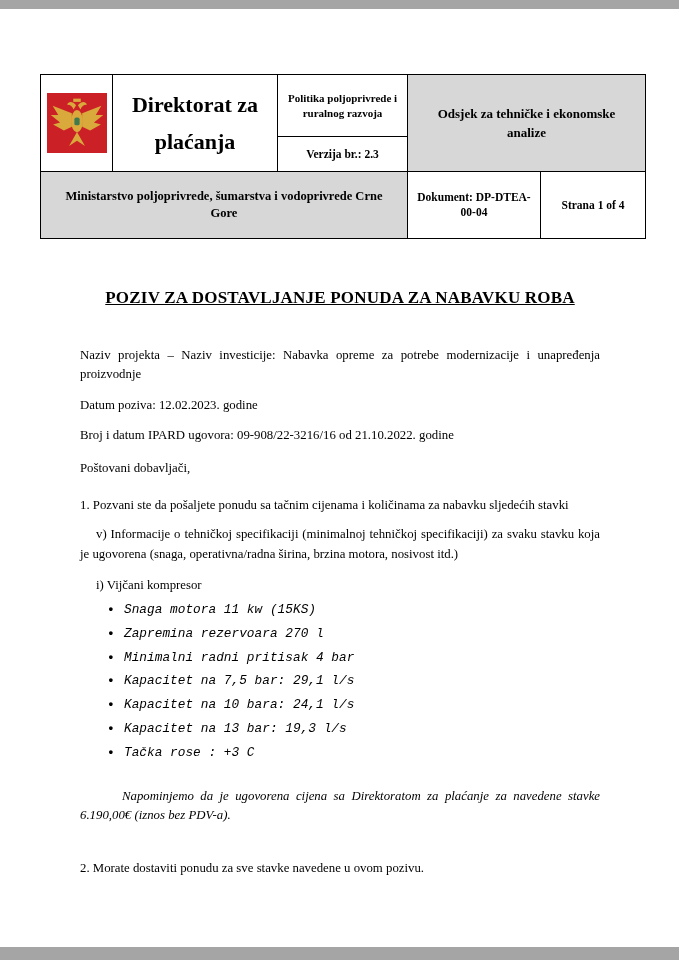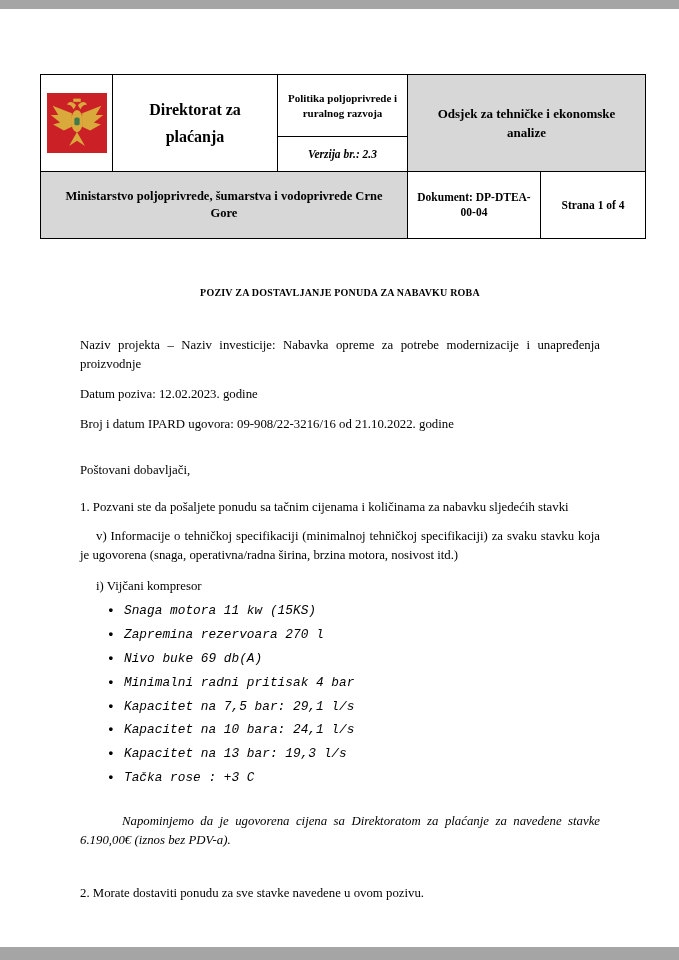--- a/index.html
+++ b/index.html
@@ -39,48 +39,49 @@
   }
   .col-logo{width:72px;}
   .col-dir{width:165px;}
   .col-mid{width:130px;}
   .col-doc{width:133px;}
   .col-page{width:105px;}
   tr.row-1 td{height:82px;}
   tr.row-2 td{height:44px;}
   td.logo-cell{padding:5px;}
   td.logo-cell svg{display:block;margin:0 auto;width:60px;height:60px;}
-  td.dir-cell{font-size:16px;line-height:1.7;padding:0 16px;}
+  td.dir-cell{font-size:22px;line-height:1.7;padding:0 16px;}
   td.mid-cell{padding:0;vertical-align:top;}
   .mid-top{
     height:62px;border-bottom:1.6px solid #000;
     font-size:11px;line-height:1.35;
     display:flex;align-items:center;justify-content:center;padding:2px 6px;
   }
   .mid-bottom{
     height:34px;font-size:11.5px;
-    display:flex;align-items:center;justify-content:center;padding:2px 6px;font-style:italic;
+    display:flex;align-items:center;justify-content:center;padding:2px 6px;
   }
   td.dept-cell{background:var(--header-gray);font-size:13px;line-height:1.5;padding:8px 18px;}
   td.ministry-cell{background:var(--header-gray);font-size:12.5px;line-height:1.35;padding:16px 14px;}
   td.doc-cell{font-size:11.5px;line-height:1.3;padding:16px 8px;}
   td.page-cell{font-size:11.5px;padding:16px 4px;}
   
   .content{padding:0 79px 40px 80px;font-size:12.8px;line-height:1.5;}
   .doc-title{
     margin-top:46px;
     text-align:center;
-    font-size:10px;
+    font-size:17px;
     font-weight:bold;
+    text-decoration:underline;
     letter-spacing:.2px;
   }
   .para{margin-top:11px;}
   .para.justified{text-align:justify;}
   .para.project{margin-top:36px;}
-  .para.salutation{margin-top:26px;}
+  .para.salutation{margin-top:14px;}
   .para.item-1{margin-top:18px;}
   .para.sub{margin-top:12px;text-indent:16px;}
   .para.sub-v{margin-top:10px;text-indent:16px;text-align:justify;}
   ul.specs{
     list-style:none;
     margin:5px 0 0 25px;
     font-style:italic;
   }
   ul.specs li{
     position:relative;
@@ -163,21 +164,20 @@
 
     <p class="para item-1">1.  Pozvani ste da pošaljete ponudu sa tačnim cijenama i količinama za nabavku sljedećih stavki</p>
 
     <p class="para sub-v">v) Informacije o tehničkoj specifikaciji (minimalnoj tehničkoj specifikaciji) za svaku stavku koja je ugovorena (snaga, operativna/radna širina, brzina motora, nosivost itd.)</p>
 
     <p class="para sub">i) Vijčani kompresor</p>
 
     <ul class="specs">
       <li>Snaga motora 11 kw (15KS)</li>
       <li>Zapremina rezervoara 270 l</li>
-      <li>Nivo buke 69 db(A)</li>
       <li>Minimalni radni pritisak 4 bar</li>
       <li>Kapacitet na 7,5 bar: 29,1 l/s</li>
       <li>Kapacitet na 10 bara: 24,1 l/s</li>
       <li>Kapacitet na 13 bar: 19,3 l/s</li>
       <li>Tačka rose : +3 C</li>
     </ul>
 
     <p class="para note">Napominjemo da je ugovorena cijena sa Direktoratom za plaćanje za navedene stavke 6.190,00€ (iznos bez PDV-a).</p>
 
     <p class="para item-2">2.  Morate dostaviti ponudu za sve stavke navedene u ovom pozivu.</p>

